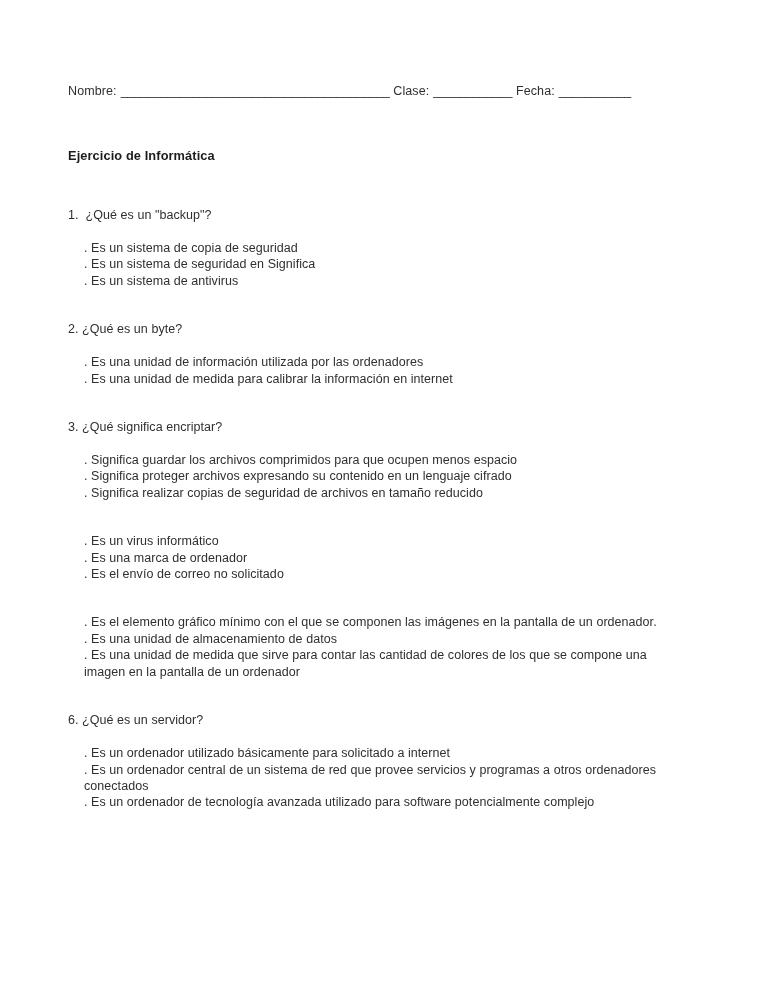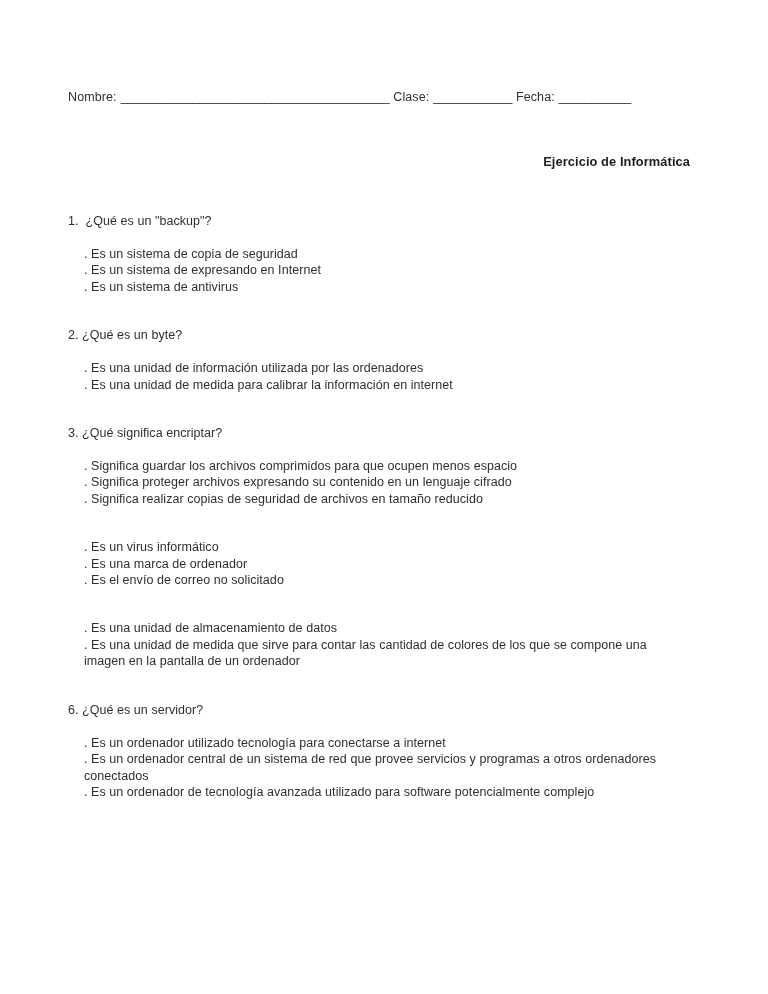--- a/index.html
+++ b/index.html
@@ -20,21 +20,21 @@
     width: 768px;
     height: 994px;
     background: #ffffff;
     box-sizing: border-box;
     padding: 0;
     overflow: hidden;
   }
   .content {
     position: absolute;
     left: 68px;
-    top: 88px;
+    top: 82px;
     width: 622px;
   }
 
   
   .id-line {
     font-size: 12.5px;
     line-height: 18px;
     color: #2f2f2f;
     white-space: nowrap;
     letter-spacing: 0.1px;
@@ -43,21 +43,21 @@
     letter-spacing: -0.4px;
   }
   .id-line .gap {
     display: inline-block;
     width: 4px;
   }
 
   
   .doc-title {
     margin-top: 48px;
-    text-align: right;
+    text-align: left;
     font-size: 12.8px;
     font-weight: bold;
     color: #1d1d1d;
     letter-spacing: 0.1px;
   }
 
   
   .questions {
     margin-top: 44px;
   }
@@ -99,21 +99,21 @@
     </div>
 
     <div class="doc-title">Ejercicio de Informática</div>
 
     <div class="questions">
 
       <div class="qblock">
         <p class="question">1.  ¿Qué es un "backup"?</p>
         <ul class="options">
           <li class="option">. Es un sistema de copia de seguridad</li>
-          <li class="option">. Es un sistema de expresando en Internet</li>
+          <li class="option">. Es un sistema de seguridad en Significa</li>
           <li class="option">. Es un sistema de antivirus</li>
         </ul>
       </div>
 
       <div class="qblock">
         <p class="question">2. ¿Qué es un byte?</p>
         <ul class="options">
           <li class="option">. Es una unidad de información utilizada por las ordenadores</li>
           <li class="option">. Es una unidad de medida para calibrar la información en internet</li>
         </ul>
@@ -131,29 +131,30 @@
       <div class="qblock">
         <ul class="options">
           <li class="option">. Es un virus informático</li>
           <li class="option">. Es una marca de ordenador</li>
           <li class="option">. Es el envío de correo no solicitado</li>
         </ul>
       </div>
 
       <div class="qblock">
         <ul class="options">
+          <li class="option">. Es el elemento gráfico mínimo con el que se componen las imágenes en la pantalla de un ordenador.</li>
           <li class="option">. Es una unidad de almacenamiento de datos</li>
           <li class="option">. Es una unidad de medida que sirve para contar las cantidad de colores de los que se compone una imagen en la pantalla de un ordenador</li>
         </ul>
       </div>
 
       <div class="qblock">
         <p class="question">6. ¿Qué es un servidor?</p>
         <ul class="options">
-          <li class="option">. Es un ordenador utilizado tecnología para conectarse a internet</li>
+          <li class="option">. Es un ordenador utilizado básicamente para solicitado a internet</li>
           <li class="option">. Es un ordenador central de un sistema de red que provee servicios y programas a otros ordenadores conectados</li>
           <li class="option">. Es un ordenador de tecnología avanzada utilizado para software potencialmente complejo</li>
         </ul>
       </div>
 
     </div>
   </div>
 </div>
 
 </body></html>

